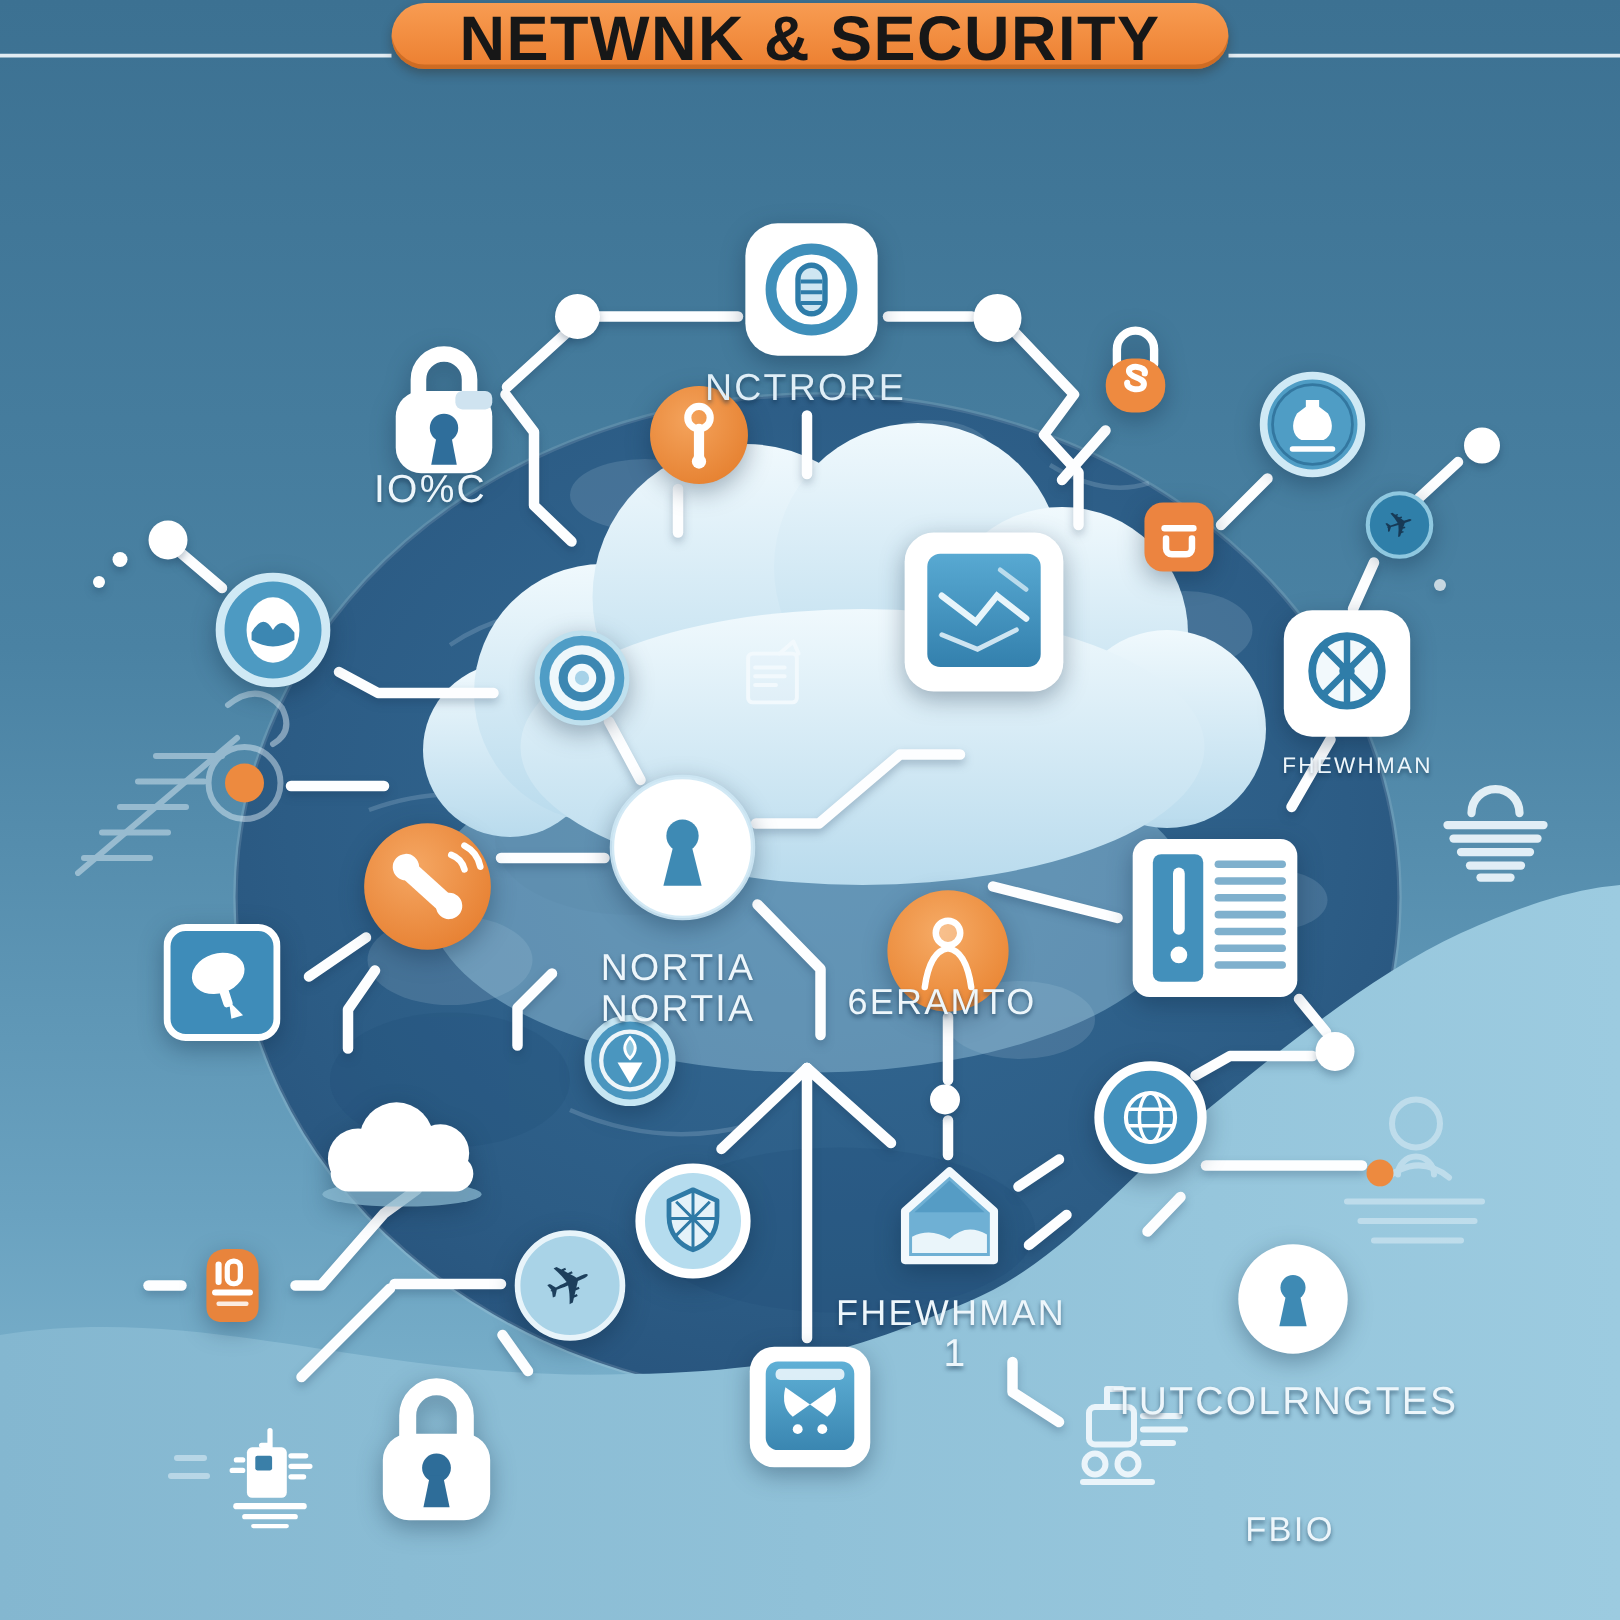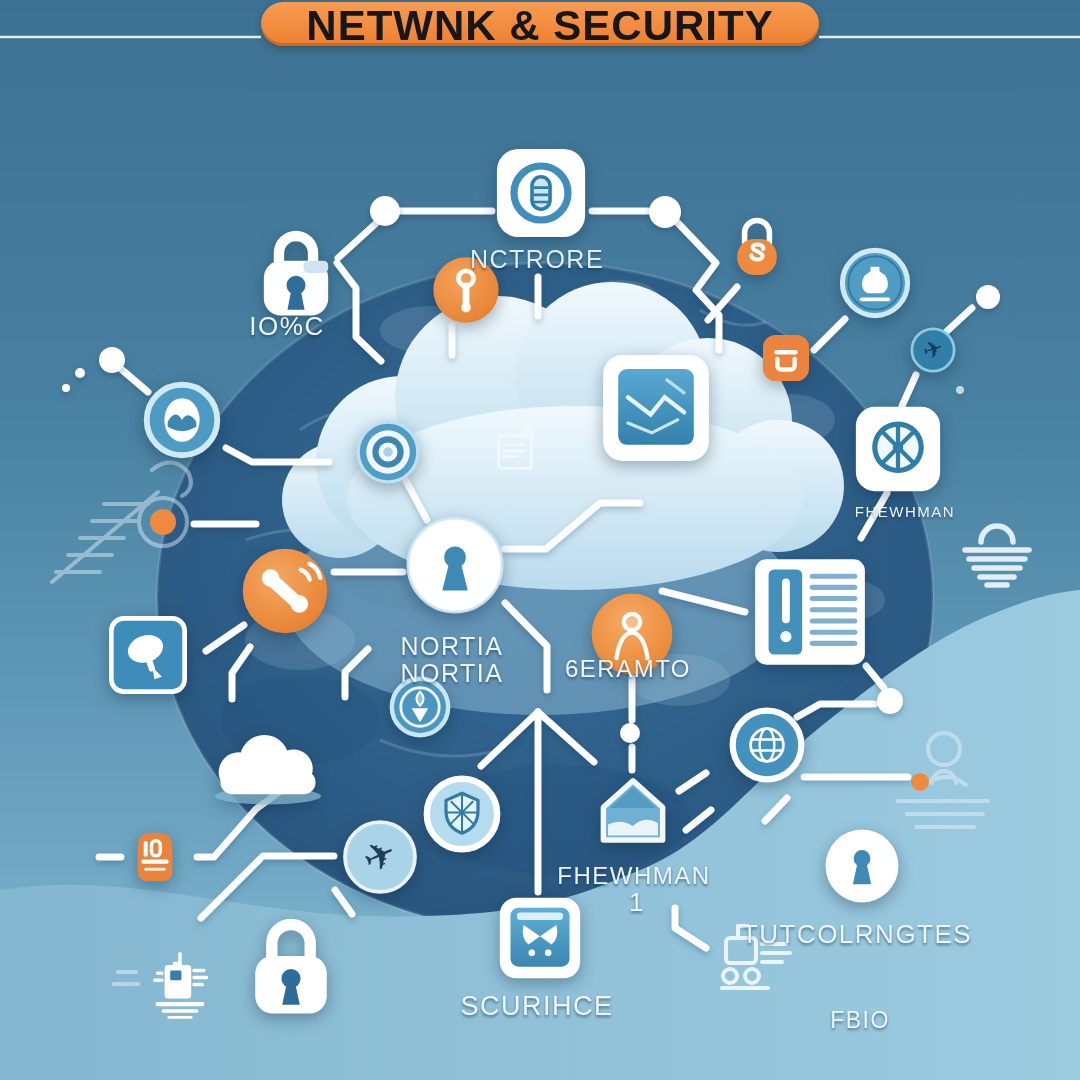--- a/index.html
+++ b/index.html
@@ -490,15 +490,14 @@
   <span class="label" style="left:287px;top:326px;font-size:26px">IO%C</span>
   <span class="label" style="left:537px;top:259px;font-size:25px;color:#dfeef7">NCTRORE</span>
   <span class="label" style="left:905px;top:511px;font-size:15px">FHEWHMAN</span>
   <span class="label" style="left:452px;top:646px;font-size:25px">NORTIA</span>
   <span class="label" style="left:452px;top:673px;font-size:25px">NORTIA</span>
   <span class="label" style="left:628px;top:669px;font-size:24px">6ERAMTO</span>
   <span class="label" style="left:634px;top:876px;font-size:24px">FHEWHMAN</span>
   <span class="label" style="left:637px;top:902px;font-size:26px">1</span>
   <span class="label" style="left:857px;top:934px;font-size:26px">TUTCOLRNGTES</span>
   <span class="label" style="left:860px;top:1020px;font-size:23px">FBIO</span>
-  <span class="label" style="left:537px;top:1006px;font-size:27px">SCURIHCE</span>
 
 </div>
 
 </body></html>

